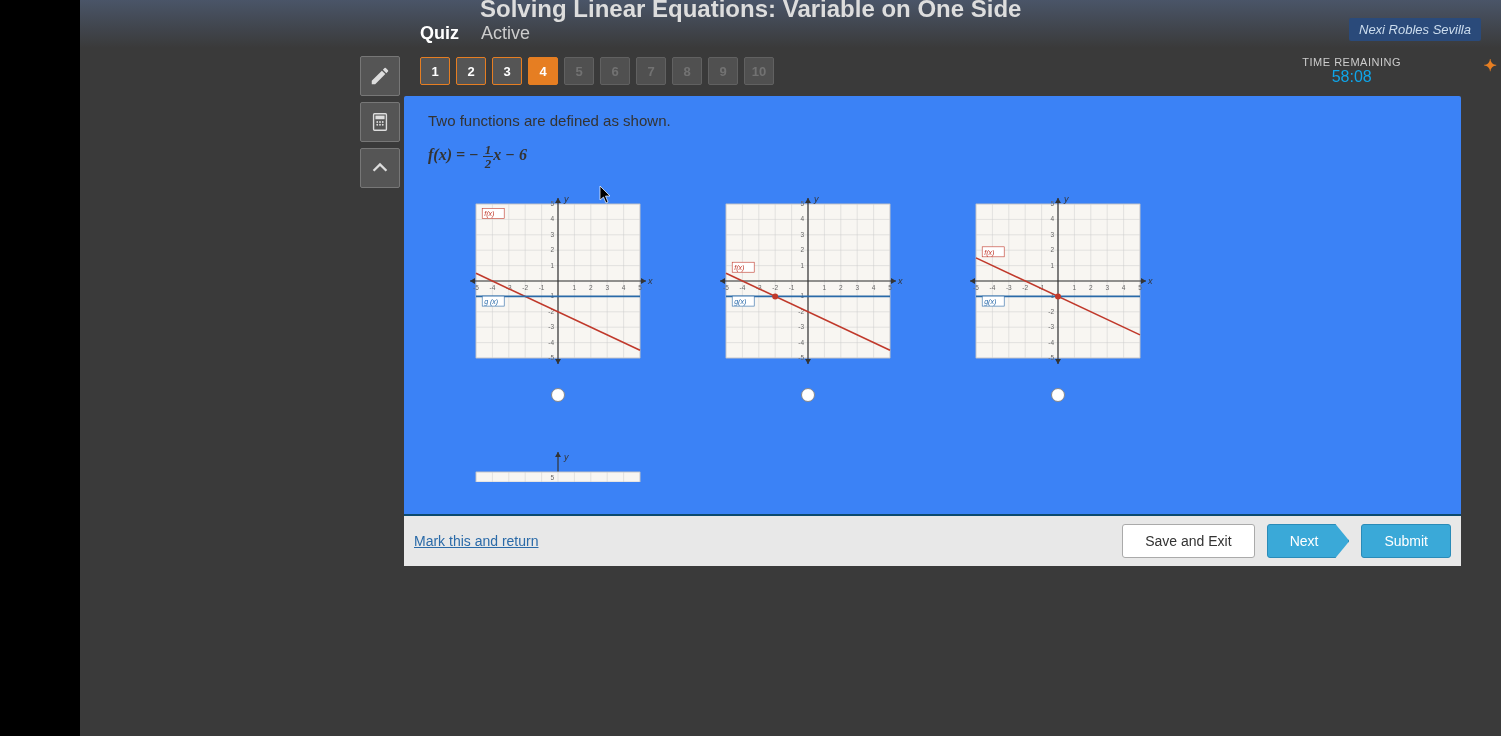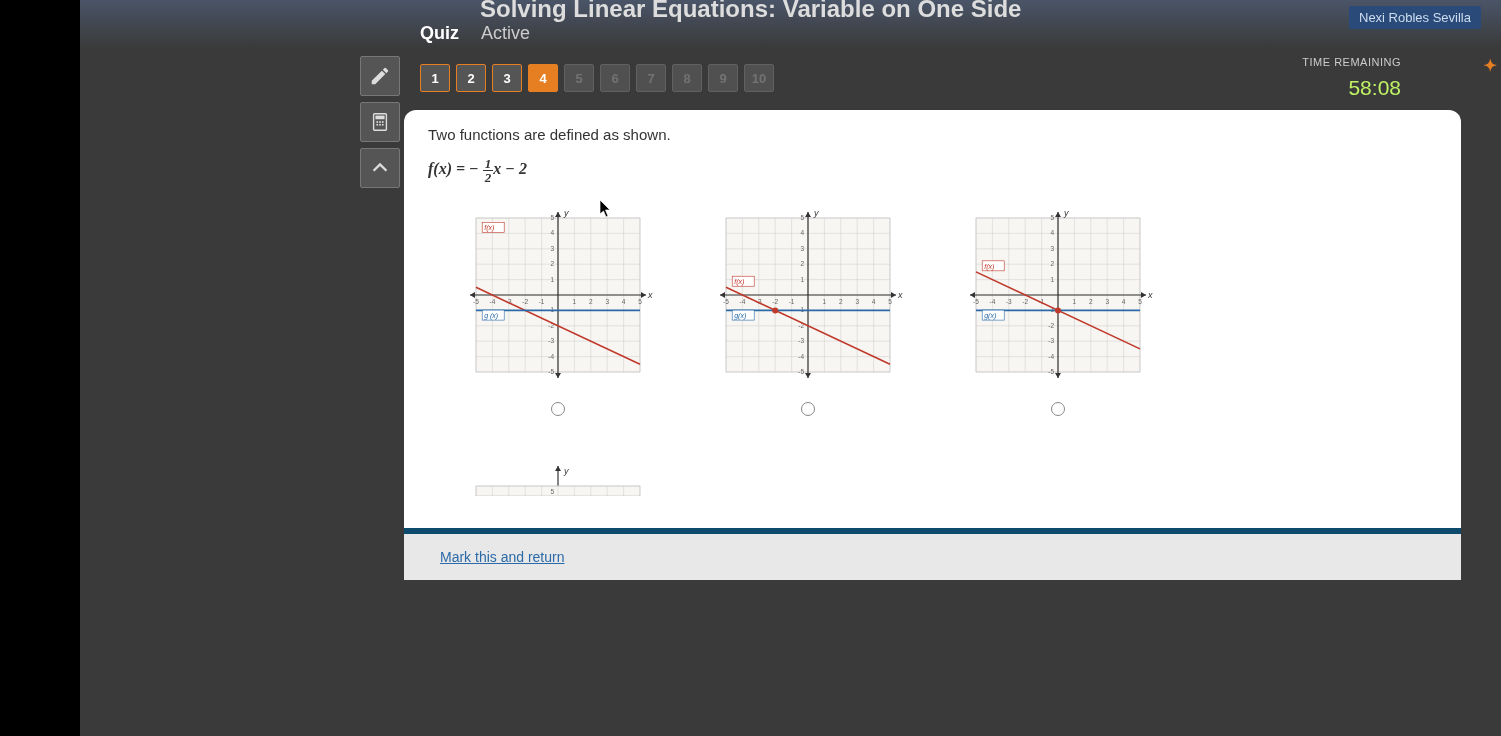--- a/index.html
+++ b/index.html
@@ -3,45 +3,45 @@
 <meta charset="utf-8">
 <style>
 * { box-sizing: border-box; margin: 0; padding: 0; }
 html, body { width: 1501px; height: 736px; overflow: hidden; background: #000; font-family: Arial, sans-serif; }
 .viewport { position: absolute; left: 80px; top: 0; right: 0; bottom: 0; background: #3a3a3a; }
 .header { background: linear-gradient(#4a5568, #3a3a3a); padding: 0 36px 8px 340px; color: #fff; position: relative; height: 48px; }
 .header-title { font-size: 24px; font-weight: bold; color: #ddd; position: absolute; top: -5px; left: 400px; }
 .header-tabs { position: absolute; bottom: 4px; left: 340px; font-size: 18px; color: #ccc; }
 .header-tabs span { margin-right: 18px; }
 .header-tabs .quiz { font-weight: bold; color: #fff; }
-.username { position: absolute; right: 20px; top: 6px; font-size: 13px; color: #cde; background: #2a4a7a; padding: 4px 10px; border-radius: 2px; }
+.username { position: absolute; right: 20px; top: 18px; font-size: 13px; color: #cde; background: #2a4a7a; padding: 4px 10px; border-radius: 2px; font-style: italic; }
 .main-row { display: flex; }
 .toolbox { width: 44px; padding-top: 8px; margin-left: 280px; }
 .tool { width: 40px; height: 40px; background: #555; border: 1px solid #777; margin-bottom: 6px; display: flex; align-items: center; justify-content: center; color: #ddd; font-size: 18px; cursor: pointer; border-radius: 2px; }
 .tool svg { width: 22px; height: 22px; }
 .content-col { flex: 1; margin-right: 40px; }
 .qnav { display: flex; gap: 6px; padding: 8px 0 10px 10px; align-items: center; }
 .qnum { width: 30px; height: 28px; border: 1px solid #e67e22; background: #444; color: #fff; font-size: 13px; font-weight: bold; display: flex; align-items: center; justify-content: center; border-radius: 2px; cursor: pointer; }
 .qnum.done { background: #555; border-color: #e67e22; }
 .qnum.current { background: #e67e22; color: #fff; }
 .qnum.future { background: #666; border-color: #888; color: #aaa; opacity: .5; cursor: default; }
-.timer { margin-left: auto; margin-right: 60px; text-align: right; color: #ccc; }
+.timer { margin-left: auto; margin-right: 60px; text-align: center; color: #ccc; }
 .timer .label { font-size: 11px; letter-spacing: .5px; }
-.timer .time { font-size: 21px; color: #bef264; margin-top: 8px; }
-.question-panel { background: #ffffff; border-radius: 12px; padding: 16px 24px 0 24px; min-height: 470px; position: relative; }
+.timer .time { font-size: 16px; color: #0ea5e9; }
+.question-panel { background: #3b82f6; border-radius: 2px; padding: 16px 24px 0 24px; min-height: 470px; position: relative; }
 .qtext { font-size: 15px; color: #333; margin-bottom: 14px; }
 .formula { font-family: 'Times New Roman', serif; font-style: italic; font-size: 16px; color: #333; margin-bottom: 12px; font-weight: bold; }
 .frac { display: inline-block; vertical-align: middle; text-align: center; font-size: 13px; line-height: 1; }
 .frac .num { display: block; border-bottom: 1px solid #333; padding: 0 2px; }
 .frac .den { display: block; padding: 0 2px; }
 .graphs-row { display: flex; gap: 50px; margin-top: 16px; padding-left: 30px; flex-wrap: wrap; }
 .graph-option { display: flex; flex-direction: column; align-items: center; gap: 12px; }
 .graph-svg { width: 200px; height: 190px; }
 .radio { width: 14px; height: 14px; border: 1px solid #888; border-radius: 50%; background: #fff; cursor: pointer; }
-.footer { position: absolute; left: 0; right: 0; bottom: 0; height: 52px; background: #e8e8e8; border-top: 6px solid #0c4a6e; display: flex; align-items: center; padding: 0 36px; }
+.footer { position: absolute; left: 0; right: 0; bottom: 0; height: 52px; background: #e8e8e8; border-top: 2px solid #0c4a6e; display: flex; align-items: center; padding: 0 10px; }
 .mark-return { color: #2a6aa8; text-decoration: underline; font-size: 14px; cursor: pointer; }
 .footer-btns { margin-left: auto; display: flex; gap: 12px; align-items: center; }
 .btn { height: 34px; padding: 0 22px; border-radius: 3px; font-size: 14px; cursor: pointer; display: flex; align-items: center; justify-content: center; border: 1px solid #aaa; }
 .btn.save { background: #fff; color: #333; }
 .btn.next { background: #3aa9d8; color: #fff; border-color: #2a8bb8; position: relative; padding-right: 30px; clip-path: polygon(0 0, calc(100% - 14px) 0, 100% 50%, calc(100% - 14px) 100%, 0 100%); }
 .btn.submit { background: #3aa9d8; color: #fff; border-color: #2a8bb8; }
 .cursor { position: absolute; width: 14px; height: 18px; pointer-events: none; }
 .plus-icon { position: absolute; right: 4px; top: 56px; color: #e67e22; font-size: 16px; font-weight: bold; }
 </style>
 </head>
@@ -100,21 +100,21 @@
           <div class="qnum future">10</div>
           <div class="timer">
           <div class="label">TIME REMAINING</div>
           <div class="time">58:08</div>
         </div>
       </div>
 
       <div class="question-panel">
         <div class="qtext">Two functions are defined as shown.</div>
         <div class="formula">
-          <span>f(x) = </span> − <span class="frac"><span class="num">1</span><span class="den">2</span></span><span>x  − 2</span>
+          <span>f(x) = </span> − <span class="frac"><span class="num">1</span><span class="den">2</span></span><span>x  − 6</span>
         </div>
 
         <div class="graphs-row" id="graphs">
             <div class="graph-option">
               <svg class="graph-svg" width="200" height="190" viewBox="0 0 200 190">
                 <rect x="18" y="18" width="164" height="154" fill="#f8f6f2" stroke="#bbb" stroke-width="0.6"></rect>
                 <line x1="18" y1="18" x2="18" y2="172" stroke="#ccc" stroke-width="0.5"></line>
                 <line x1="34.400000000000006" y1="18" x2="34.400000000000006" y2="172" stroke="#ccc" stroke-width="0.5"></line>
                 <line x1="50.800000000000004" y1="18" x2="50.800000000000004" y2="172" stroke="#ccc" stroke-width="0.5"></line>
                 <line x1="67.19999999999999" y1="18" x2="67.19999999999999" y2="172" stroke="#ccc" stroke-width="0.5"></line>
@@ -319,17 +319,22 @@
                 <line x1="182" y1="20" x2="182" y2="30" stroke="#ccc" stroke-width="0.5"></line>
               </svg></div>
           </div>
 
         <svg class="cursor" style="left:195px; top:90px;" viewBox="0 0 12 18">
             <path d="M0 0 L0 14 L3.5 11 L6 17 L8 16 L5.5 10 L10 10 Z" fill="#000" stroke="#fff" stroke-width="0.7"></path>
           </svg>
 
         <div class="footer">
           <a class="mark-return">Mark this and return</a>
+          <div class="footer-btns">
+            <div class="btn save">Save and Exit</div>
+            <div class="btn next">Next</div>
+            <div class="btn submit">Submit</div>
+          </div>
         </div>
       </div>
     </div>
   </div>
 </div>
 
 </body></html>

